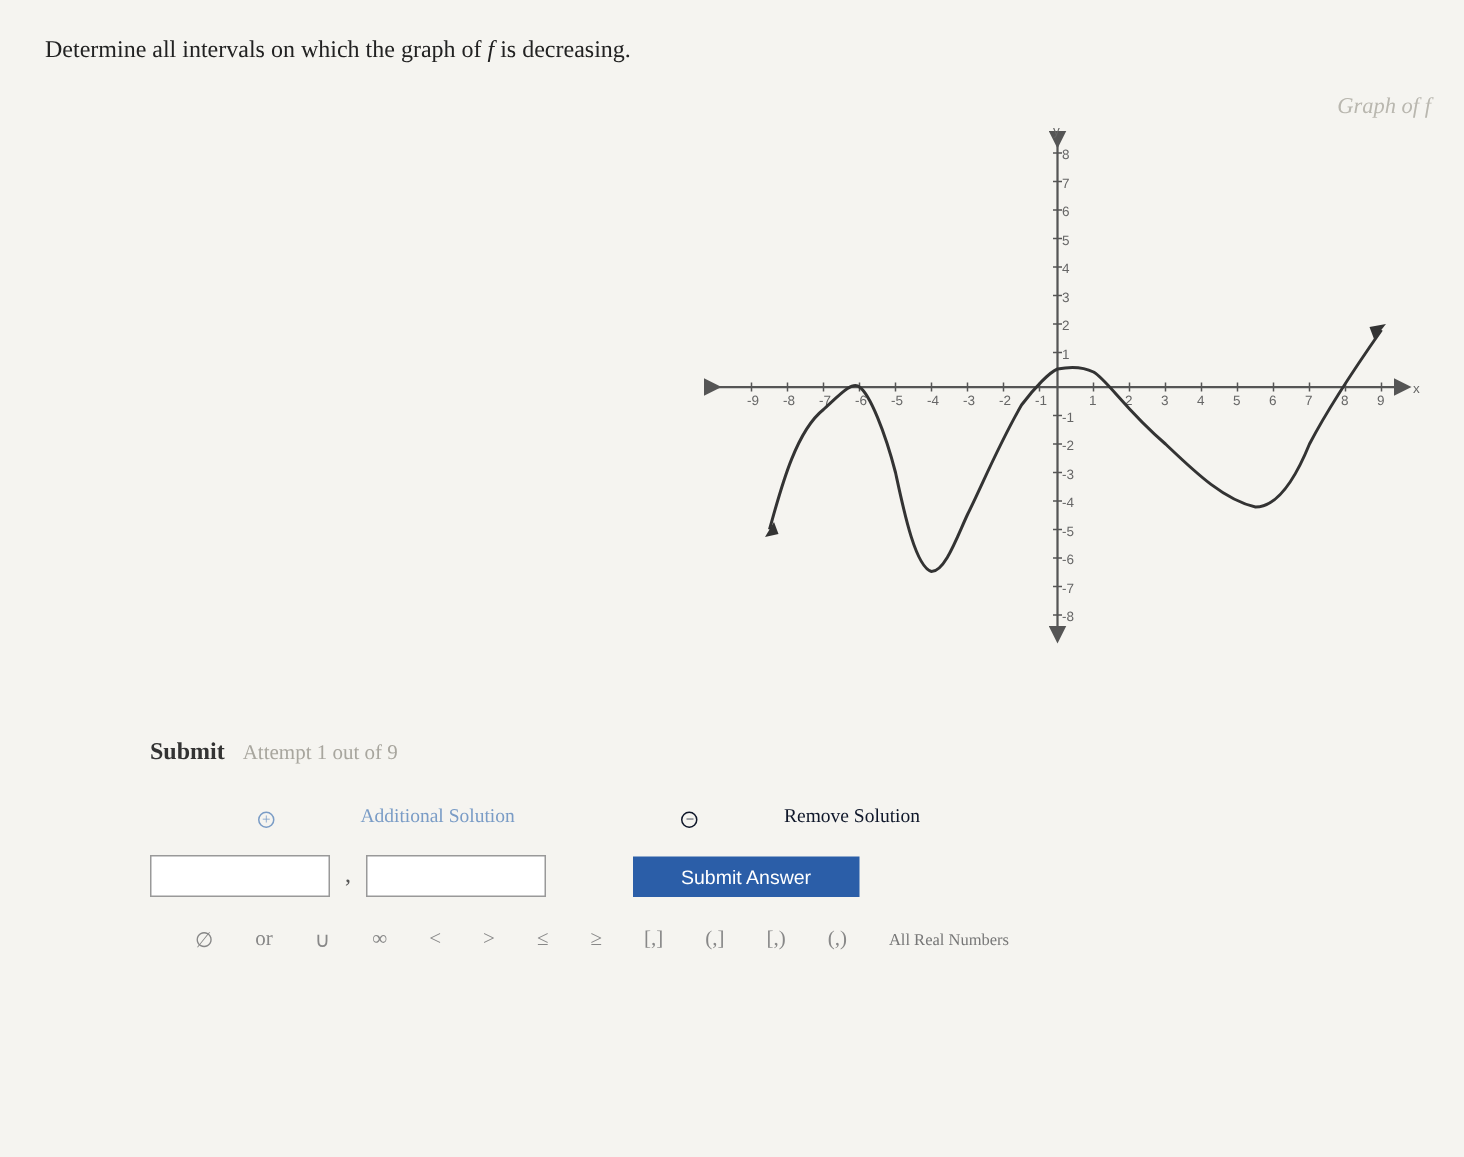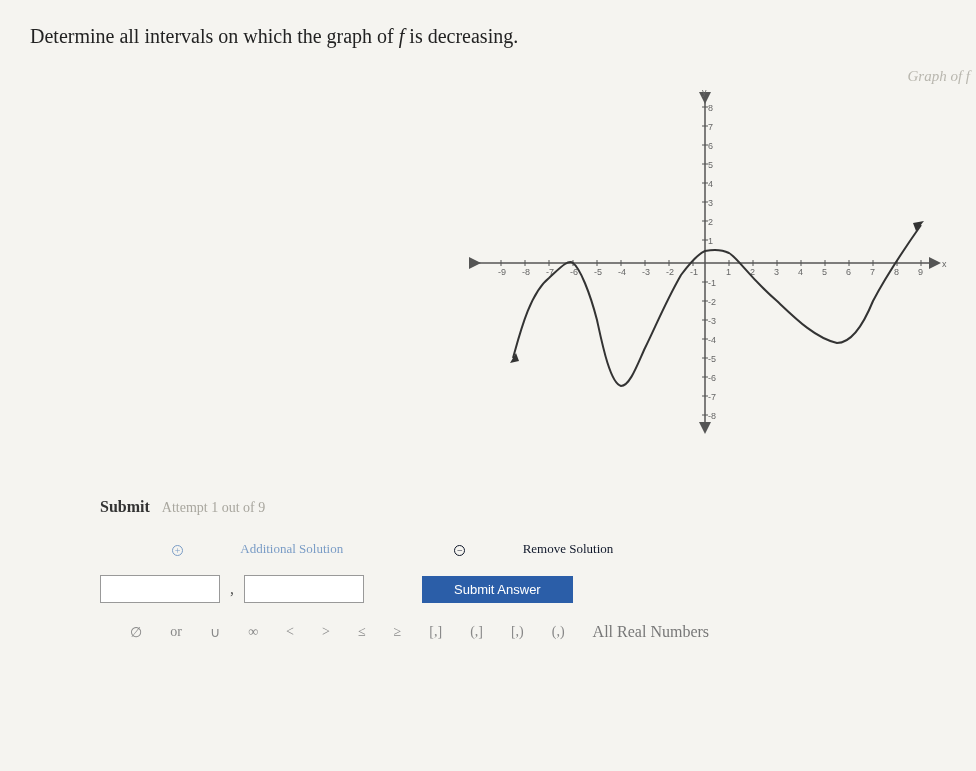--- a/index.html
+++ b/index.html
@@ -6,38 +6,38 @@
     body {
       margin: 0;
       padding: 25px 30px;
       font-family: Georgia, 'Times New Roman', serif;
       background: #f5f4f0;
       color: #333;
       width: 976px;
       height: 771px;
     }
     .question {
-      font-size: 20px;
+      font-size: 16px;
       color: #222;
       margin-bottom: 20px;
     }
     .question .italic-f {
       font-style: italic;
       font-family: 'Times New Roman', serif;
     }
     .graph-area {
       position: relative;
       width: 520px;
       height: 380px;
       margin-left: 420px;
       margin-top: 10px;
     }
     .graph-label {
       position: absolute;
-      right: 0;
+      right: 16px;
       top: 0;
       color: #b9b7af;
       font-style: italic;
       font-size: 15px;
     }
     svg.graph {
       position: absolute;
       top: 15px;
       left: 0;
     }
@@ -112,21 +112,21 @@
     }
     .toolbar {
       display: flex;
       align-items: center;
       gap: 28px;
       font-size: 14px;
       color: #888;
       margin-left: 30px;
     }
     .toolbar span { cursor: pointer; font-family: 'Times New Roman', serif; }
-    .toolbar .real { color: #777; font-size: 16px; font-family: Liberation Serif, serif; }
+    .toolbar .real { color: #777; font-size: 11px; font-family: Liberation Serif, serif; }
   </style>
 </head>
 <body>
 
 <div class="question">
   <span>Determine all intervals on which the graph of </span><span class="italic-f">f</span><span> is decreasing.</span>
 </div>
 
 <div class="graph-area">
   <div class="graph-label">Graph of f</div>

